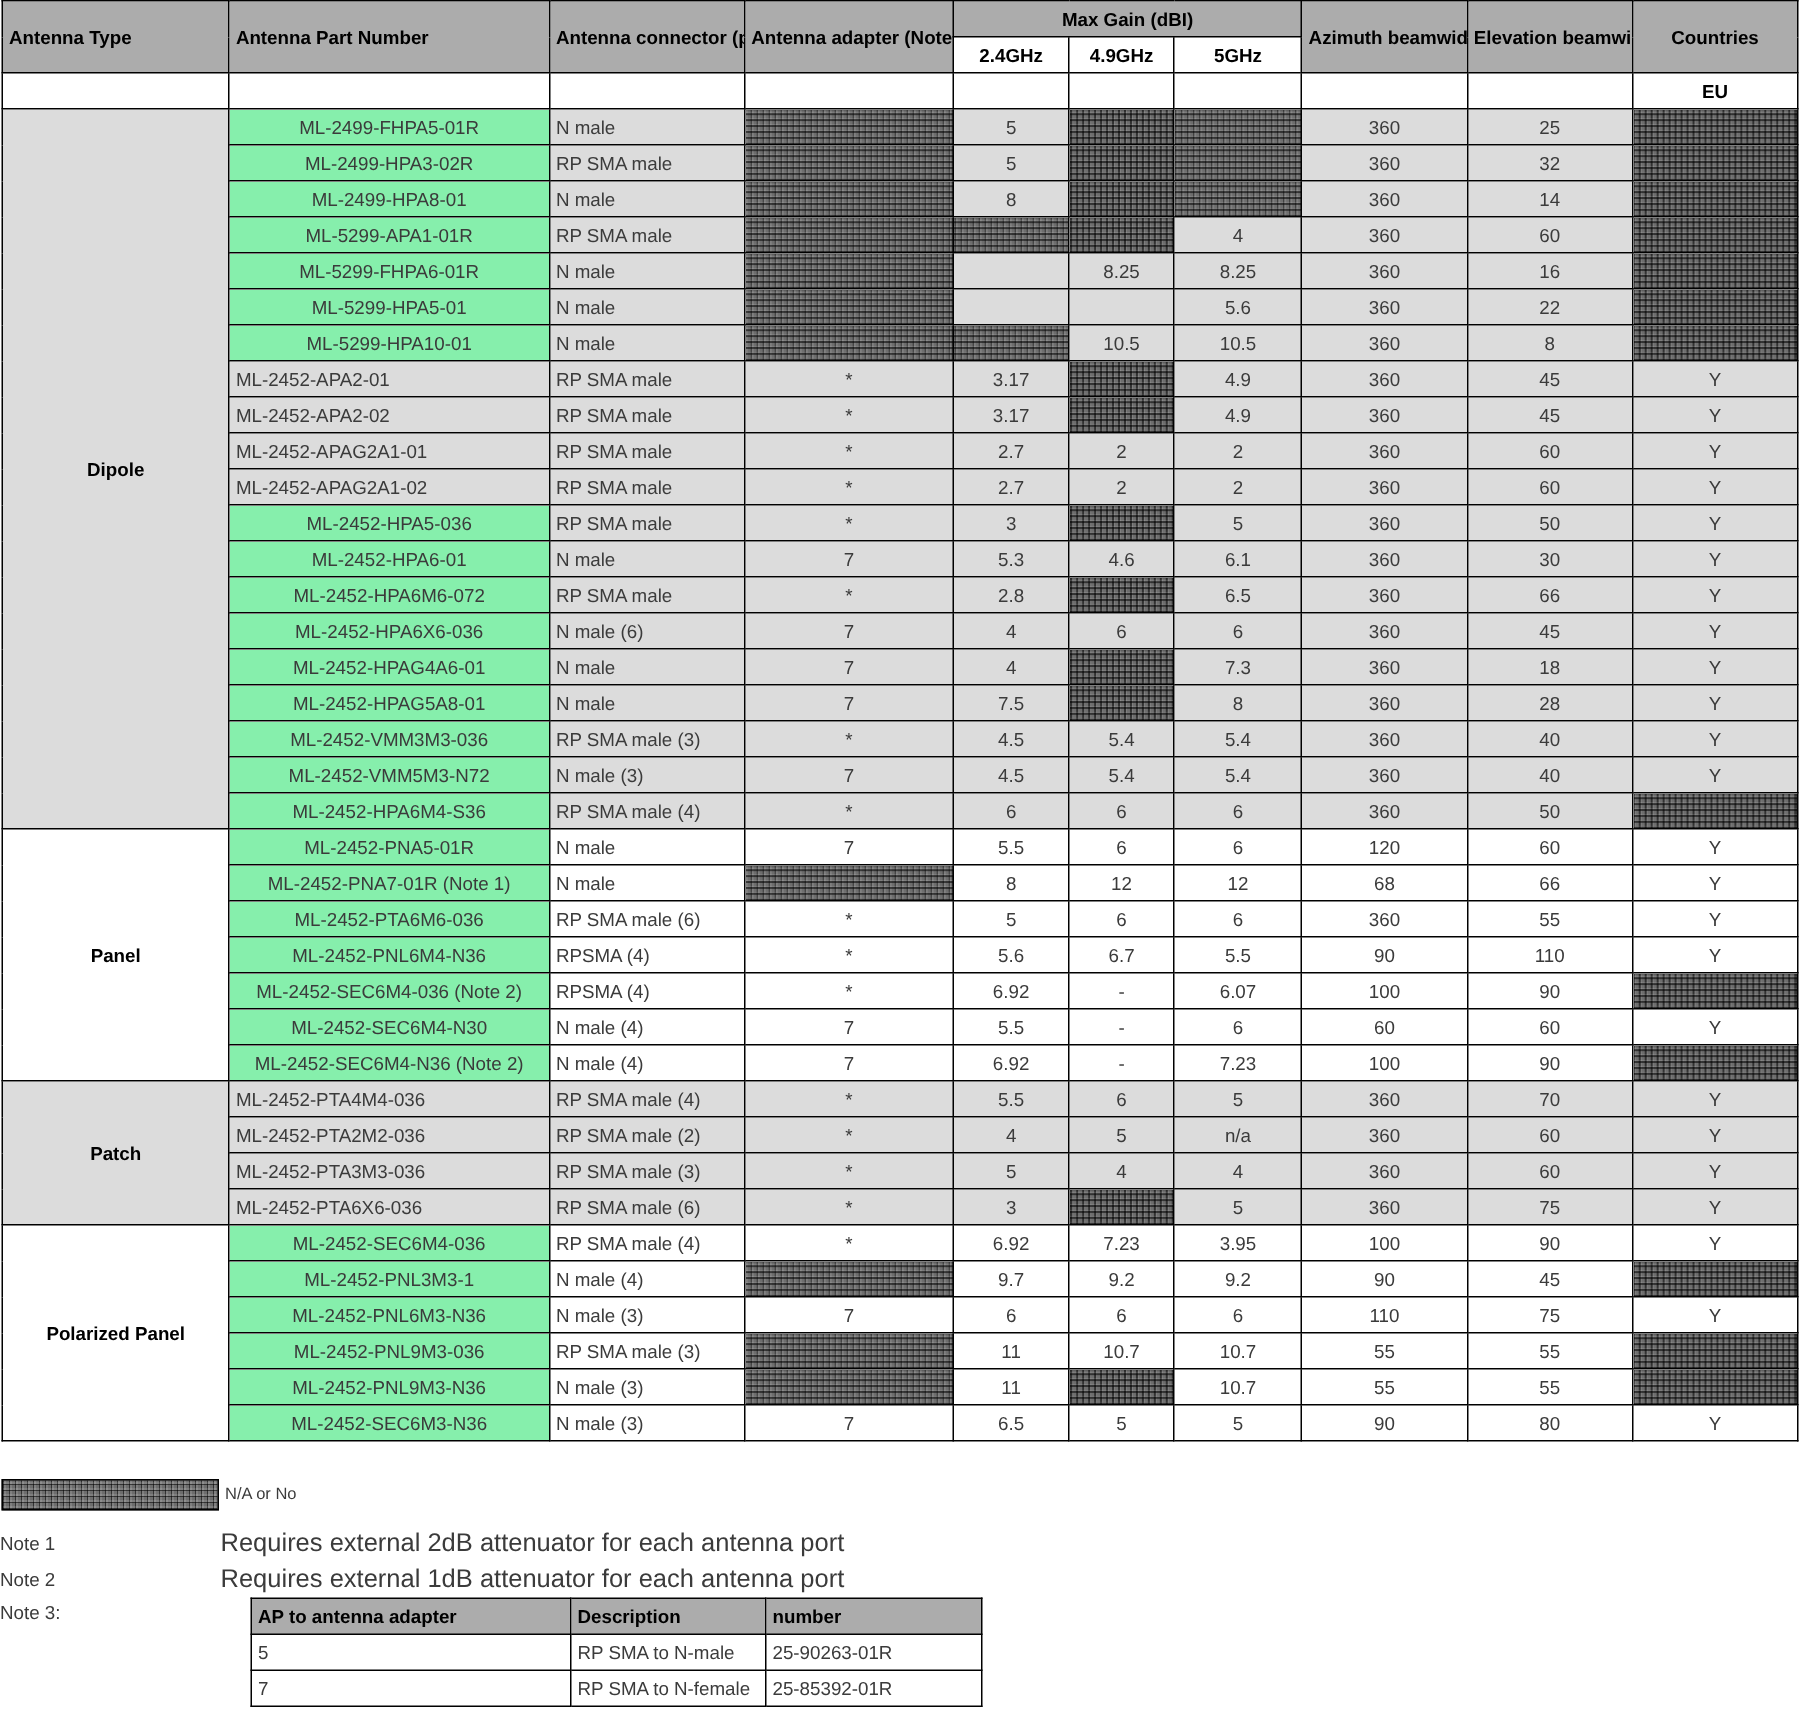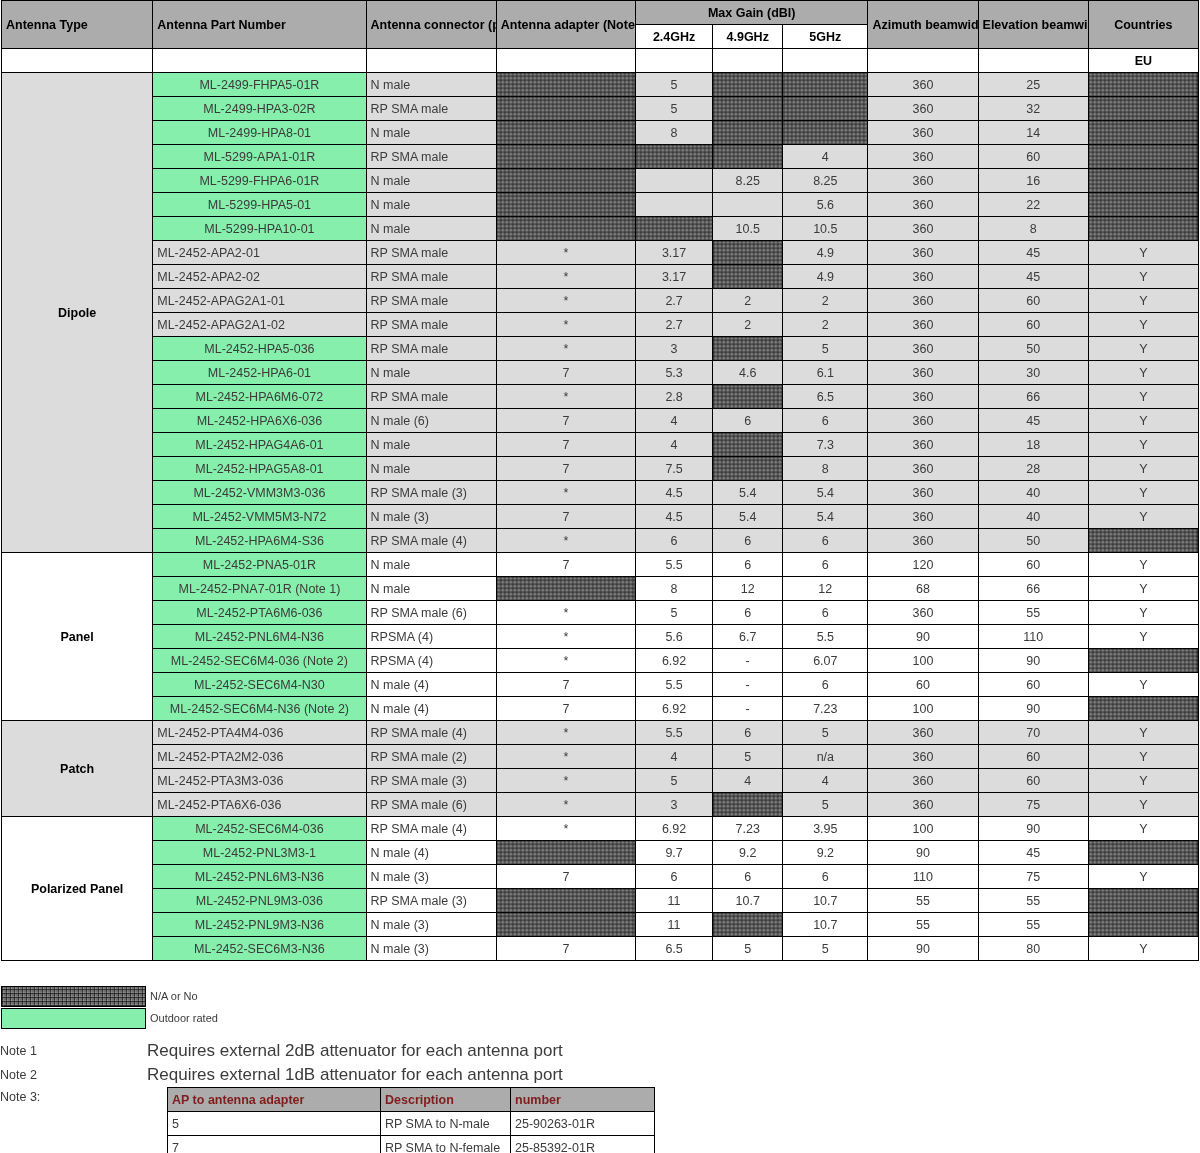--- a/index.html
+++ b/index.html
@@ -101,21 +101,21 @@
     font-size:12.5px;
     padding:0 4px;
     text-align:left;
     overflow:hidden;
     white-space:nowrap;
     box-sizing:border-box;
     color:#3b3b3b;
   }
   table.notetable td.nh{
     background:#acacac;
-    color:#7f1d1d;
+    color:#000000;
     font-weight:bold;
     margin-top:48px;
   }
   .note3wrap{display:flex; align-items:flex-start;}
   .note3key{width:167px; font-size:12.5px; color:#3b3b3b; padding-top:3px;}
 </style>
 </head>
 <body>
 
 <div id="sheet">
@@ -574,24 +574,20 @@
           <td class="num bg-white">80</td>
           <td class="num bg-white">Y</td>
         </tr>
       </tbody>
   </table>
 
   <div class="legend">
     <div class="legend-row">
       <div class="legend-swatch hatch"></div>
       <div class="legend-label">N/A or No</div>
-    </div>
-    <div class="legend-row">
-      <div class="legend-swatch bg-purple"></div>
-      <div class="legend-label">Outdoor rated</div>
     </div>
   </div>
 
   <div class="notes">
     <div class="note-row">
       <div class="note-key">Note 1</div>
       <div class="note-text">Requires external 2dB attenuator for each antenna port</div>
     </div>
     <div class="note-row">
       <div class="note-key">Note 2</div>

